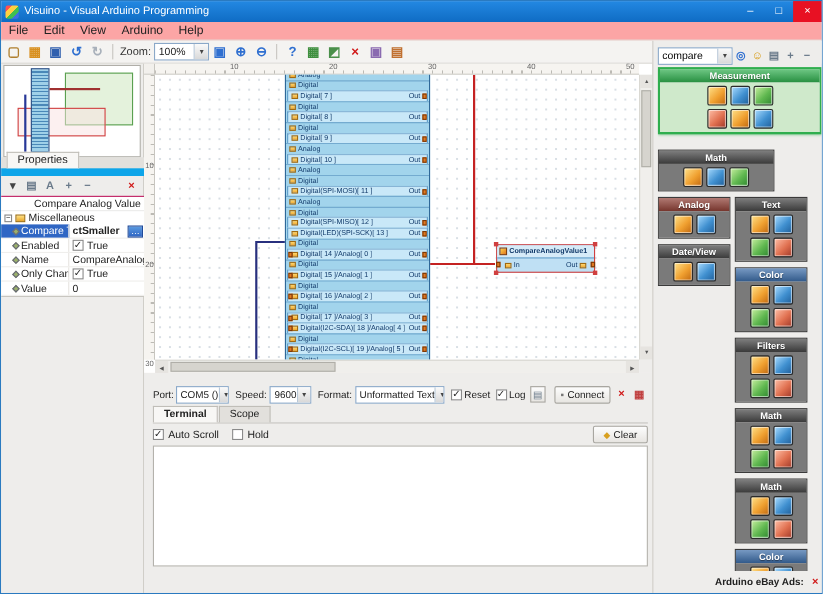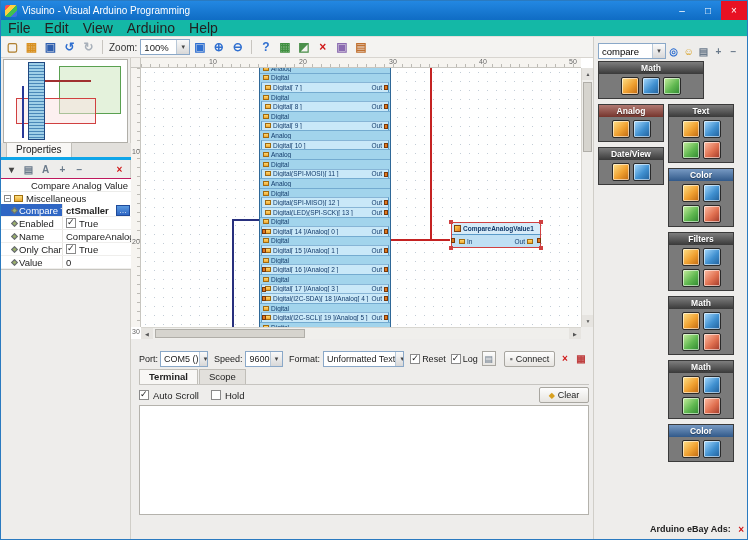--- a/index.html
+++ b/index.html
@@ -12,22 +12,22 @@
     background:linear-gradient(#2388e2,#0f6cc4); display:flex; align-items:center; color:#fff; }
   .app-icon { width:12px; height:12px; margin:0 5px 0 4px; border-radius:2px;
     background:linear-gradient(135deg,#ff5050 0 25%,#ffd040 25% 50%,#40c050 50% 75%,#4070e0 75% 100%); }
   .title-text { font-size:10px; white-space:nowrap; }
   .tb-spacer { flex:1; }
   .win-btn { width:26px; height:19px; display:flex; align-items:center; justify-content:center;
     font-size:10px; color:#fff; }
   .win-btn.close { background:#e81123; }
 
   
-  .menubar { position:absolute; left:0; top:19px; width:100%; height:17px; background:#14b8a6;
-    border-bottom:1px solid #e2e0dc; display:flex; align-items:center; font-size:14px; }
+  .menubar { position:absolute; left:0; top:19px; width:100%; height:17px; background:#fca5a5;
+    border-bottom:1px solid #e2e0dc; display:flex; align-items:center; font-size:11px; }
   .menu-item { padding:1px 7px; line-height:15px; }
   .toolbar { position:absolute; left:0; top:36px; width:100%; height:21px; background:#f4f3f1;
     border-bottom:1px solid #d8d5d0; display:flex; align-items:center; padding-left:2px; font-size:10px; }
   .tb-group { display:flex; align-items:center; }
   .tb-icon { width:17px; height:17px; display:flex; align-items:center; justify-content:center;
     font-size:12px; font-weight:bold; margin:0 1px; border:1px solid transparent; border-radius:2px; }
   .tb-sep { width:1px; height:14px; background:#c8c5c0; margin:0 4px; }
   .tb-label { margin:0 3px 0 2px; color:#333; }
 
   
@@ -44,21 +44,21 @@
     border-right:1px solid #d0cec8; }
   .preview { position:absolute; left:2px; top:1px; width:125px; height:84px; background:#fff;
     border:1px solid #b0aea8; overflow:hidden; }
   .pv-green { position:absolute; left:55px; top:6px; width:62px; height:48px; background:#e4f2dc; border:1px solid #5aa050; }
   .pv-red { position:absolute; left:12px; top:38px; width:80px; height:26px; border:1px solid #d04040; background:rgba(250,225,225,.5); }
   .pv-board { position:absolute; left:24px; top:2px; width:17px; height:78px;
     background:repeating-linear-gradient(#9fd0e8 0 2px,#4a88b8 2px 3px); border:1px solid #204880; }
   .pv-w1 { position:absolute; left:18px; top:26px; width:2px; height:52px; background:#283898; }
   .pv-w2 { position:absolute; left:41px; top:20px; width:46px; height:2px; background:#a03030; }
   .props-tabbar { position:absolute; left:0; top:85px; width:130px; height:17px; background:#e2e0dc;
-    border-bottom:3px solid #0ea5e9; display:flex; align-items:flex-end; }
+    border-bottom:7px solid #0ea5e9; display:flex; align-items:flex-end; }
   .props-tab { height:15px; margin-left:5px; padding:1px 9px; font-size:10px; background:#f8f7f5;
     border:1px solid #c0beb8; border-bottom:none; }
   .props-toolbar { position:absolute; left:0; top:103px; width:130px; height:16px; display:flex;
     align-items:center; padding-left:2px; }
   .props-toolbar .tb-icon { width:15px; height:15px; font-size:10px; }
   .push-right { margin-left:auto !important; margin-right:4px !important; }
   .propgrid-wrap { position:absolute; left:0; top:120px; width:130px; background:#fff;
     border-top:1px solid #be185d; border-bottom:1px solid #c8c6c0; font-size:9.5px;text-align:right; }
   .pg-title { height:13px; padding:1px 3px; border-bottom:1px solid #ececea; color:#222; white-space:nowrap; overflow:hidden; }
   .pg-root { height:12px; display:flex; align-items:center; gap:3px; padding-left:3px; }
@@ -580,20 +580,33 @@
       </div>
       <div class="tb-group">
           <div class="tb-icon" style="color: rgb(47, 111, 208);">◎</div>
           <div class="tb-icon" style="color: rgb(216, 160, 32);">☺</div>
           <div class="tb-icon" style="color: rgb(106, 122, 138);">▤</div>
           <div class="tb-icon" style="color: rgb(106, 122, 138);">+</div>
           <div class="tb-icon" style="color: rgb(106, 122, 138);">−</div>
         </div>
     </div>
     <div class="palette">
+      <div class="pal-full">
+          <div class="cat cat-sel" style="border-color: rgb(47, 174, 78);">
+            <div class="cat-h" style="background-color: rgb(47, 174, 78);">Measurement</div>
+            <div class="cat-b" style="background-color: rgb(207, 233, 203); grid-template-columns: repeat(3, 18px);">
+              <div class="pic ic0"></div>
+              <div class="pic ic1"></div>
+              <div class="pic ic2"></div>
+              <div class="pic ic3"></div>
+              <div class="pic ic0"></div>
+              <div class="pic ic1"></div>
+            </div>
+          </div>
+        </div>
       <div class="pal-wide">
           <div class="cat" style="border-color: rgb(58, 58, 58);">
             <div class="cat-h" style="background-color: rgb(70, 70, 70);">Math</div>
             <div class="cat-b" style="background-color: rgb(122, 122, 122); grid-template-columns: repeat(3, 18px);">
               <div class="pic ic0"></div>
               <div class="pic ic1"></div>
               <div class="pic ic2"></div>
             </div>
           </div>
         </div>

